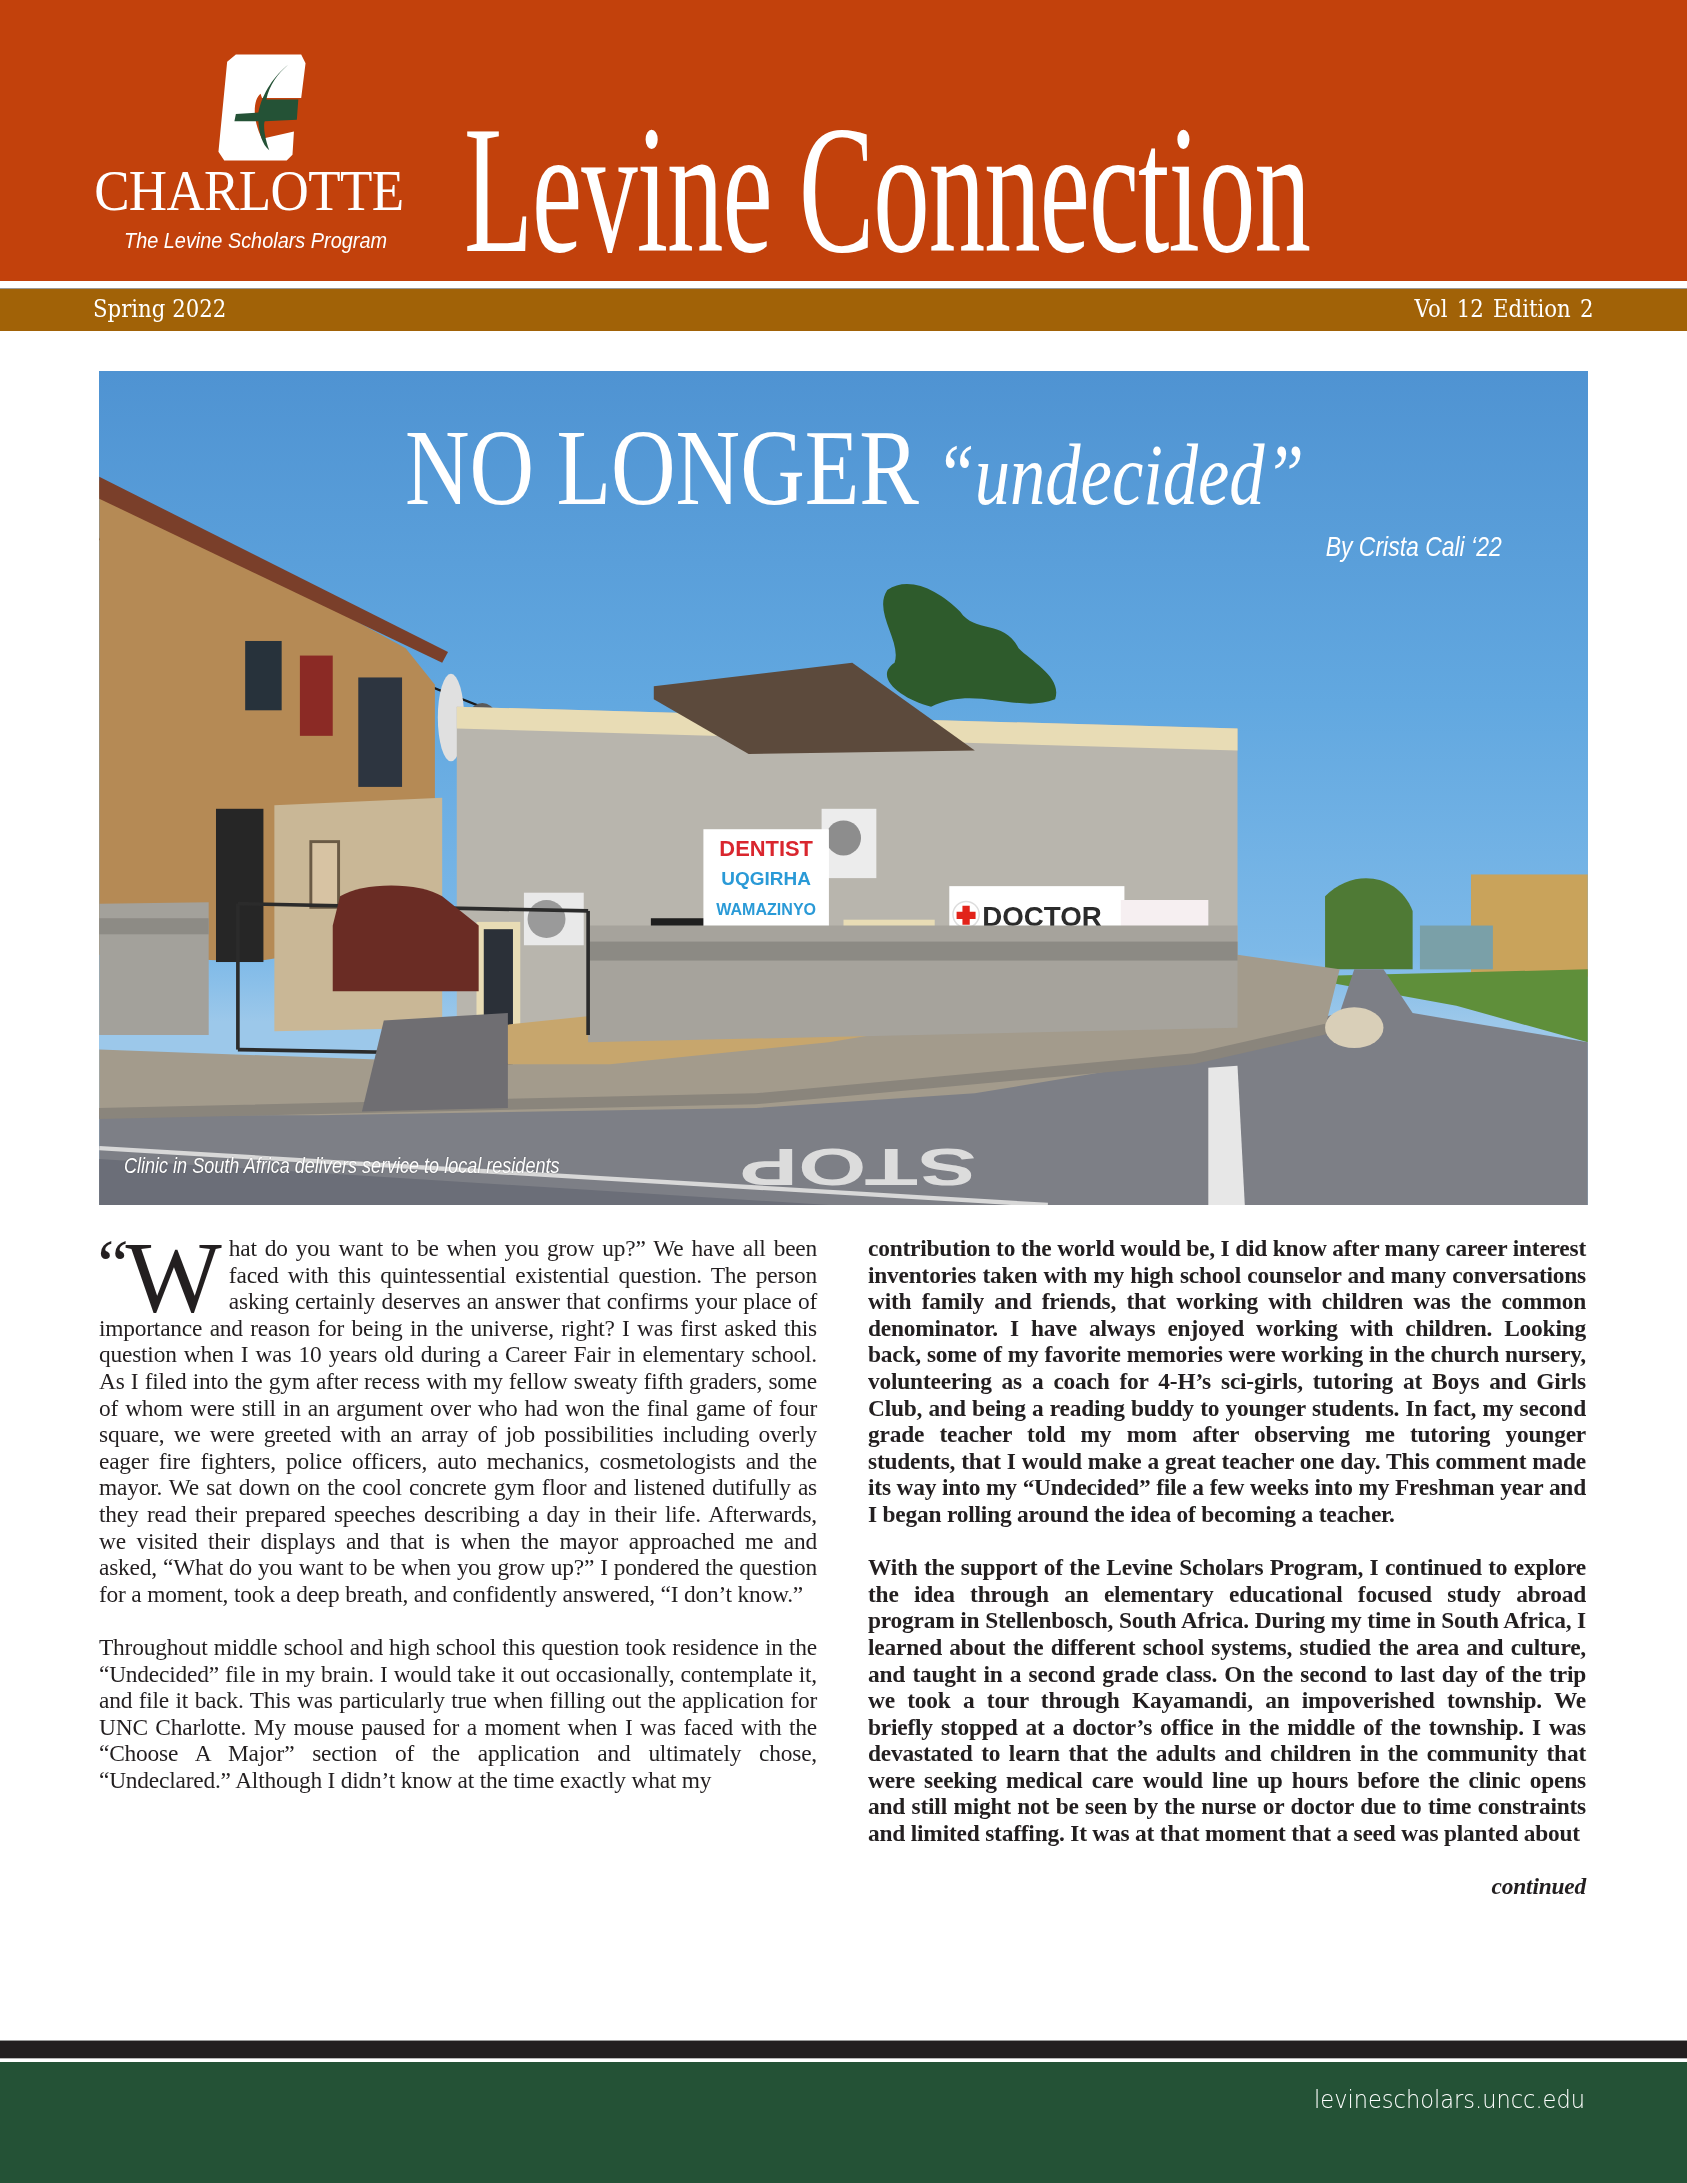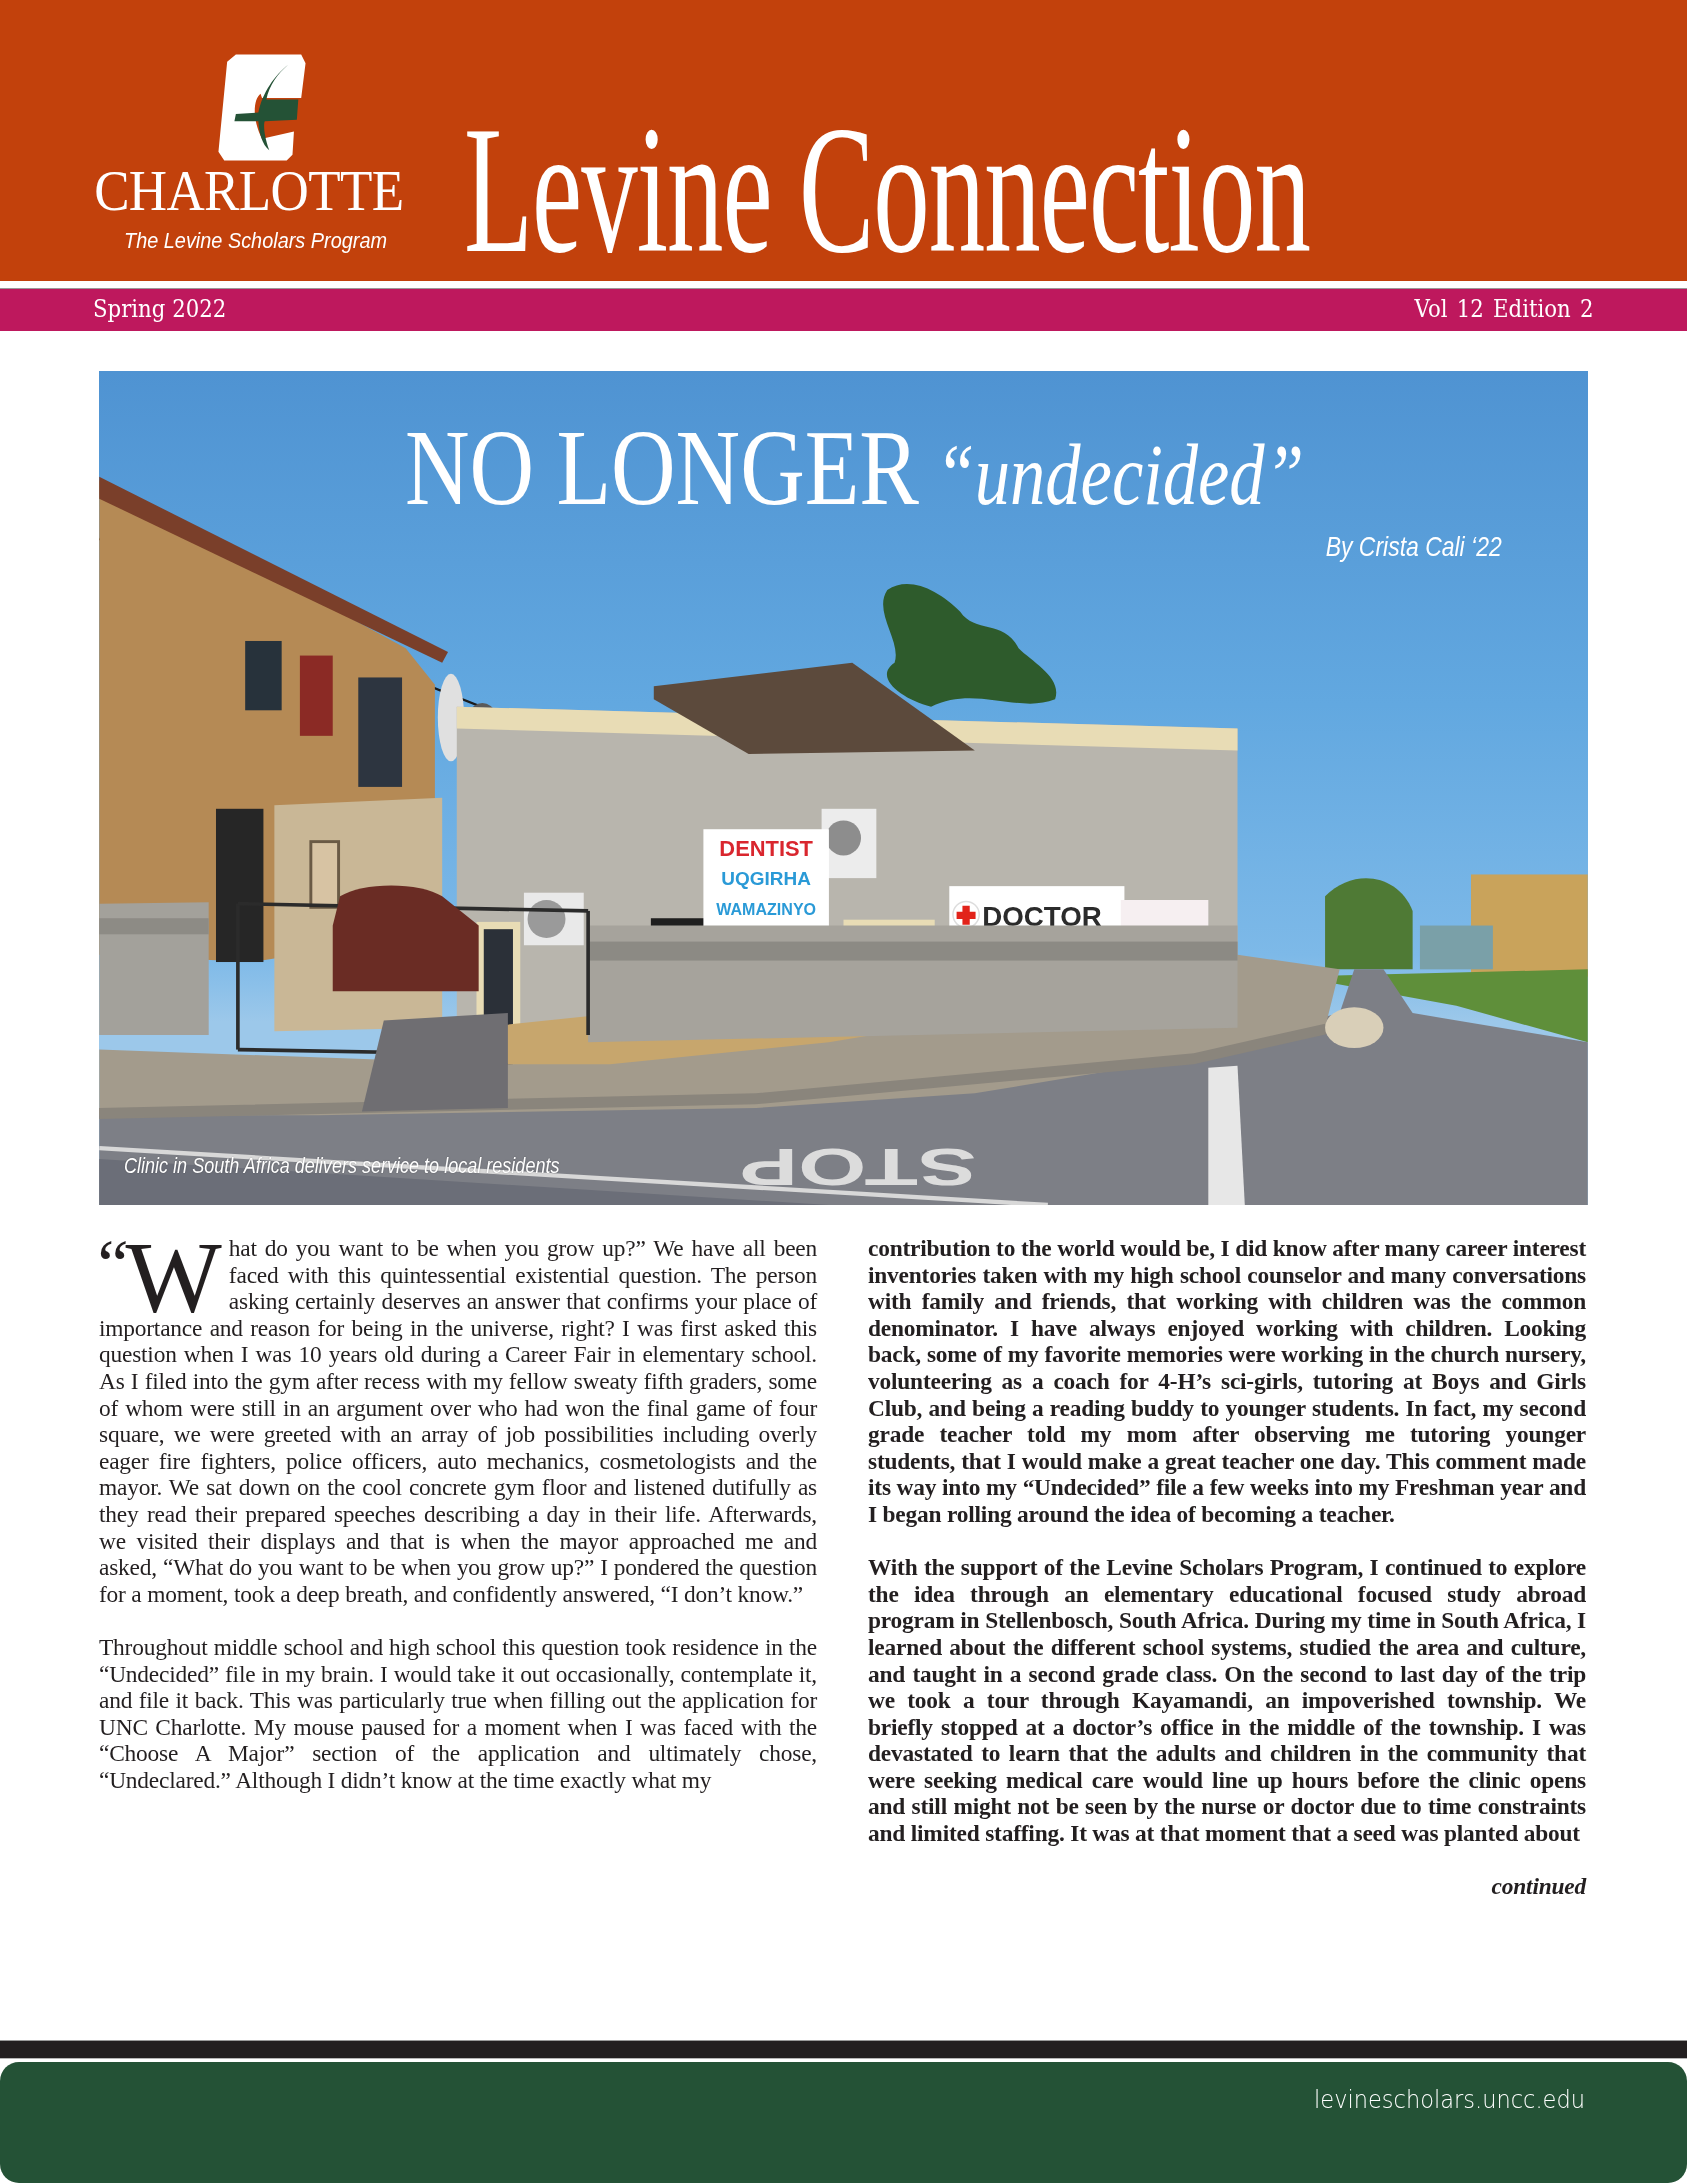--- a/index.html
+++ b/index.html
@@ -27,21 +27,21 @@
       white-space: nowrap;
     }
     .pub-title {
       position: absolute; left: 464px; top: 109px; height: 161px;
       color: #fff; font-family: "Liberation Serif", serif; font-size: 182px; line-height: 161px;
       white-space: nowrap; transform: scaleX(0.62); transform-origin: left top;
       letter-spacing: -1.5px;
     }
     .issue-bar {
       position: absolute; left: 0; top: 288px; width: 1687px; height: 42px;
-      background: #be185d; border-top: 1.5px solid #9a9a9a; text-align: center;
+      background: #a16207; border-top: 1.5px solid #9a9a9a; text-align: center;
     }
     .issue-season {
       position: absolute; left: 93px; top: 4.4px; color: #fff;
       font-family: "DejaVu Serif", serif; font-size: 25px; line-height: 32px;
       transform: scaleX(0.85); transform-origin: left top; white-space: nowrap;
     }
     .issue-vol {
       position: absolute; right: 93px; top: 4.4px; color: #fff;
       font-family: "DejaVu Serif", serif; font-size: 25px; line-height: 32px;
       transform: scaleX(0.85); transform-origin: right top; white-space: nowrap; word-spacing: 2.9px;
@@ -87,21 +87,21 @@
     .drop-cap .q { font-size: 70px; vertical-align: top; position: relative; top: -13px; margin-right: -2.9px; }
     .continued {
       display: block; text-align: right; font-style: italic; margin-top: 17px;
     }
     
     .footer-bar {
       position: absolute; left: 0; top: 2040px; width: 1687px; height: 17px;
       background: #231f20; border-top: 1.5px solid #9a9a9a; border-bottom: 1.5px solid #b5b5b5;
     }
     .footer {
-      position: absolute; left: 0; top: 2062px; width: 1687px; height: 121px; background: #245236; border-radius: 19px;
+      position: absolute; left: 0; top: 2062px; width: 1687px; height: 121px; background: #245236;
     }
     .footer-url {
       position: absolute; right: 102px; top: 22px; color: #fff;
       font-family: "DejaVu Sans", sans-serif; font-size: 25px; line-height: 32px;
       transform: scaleX(0.9); transform-origin: right top; white-space: nowrap; font-weight: 300;
     }
   </style>
 </head>
 <body>
 

